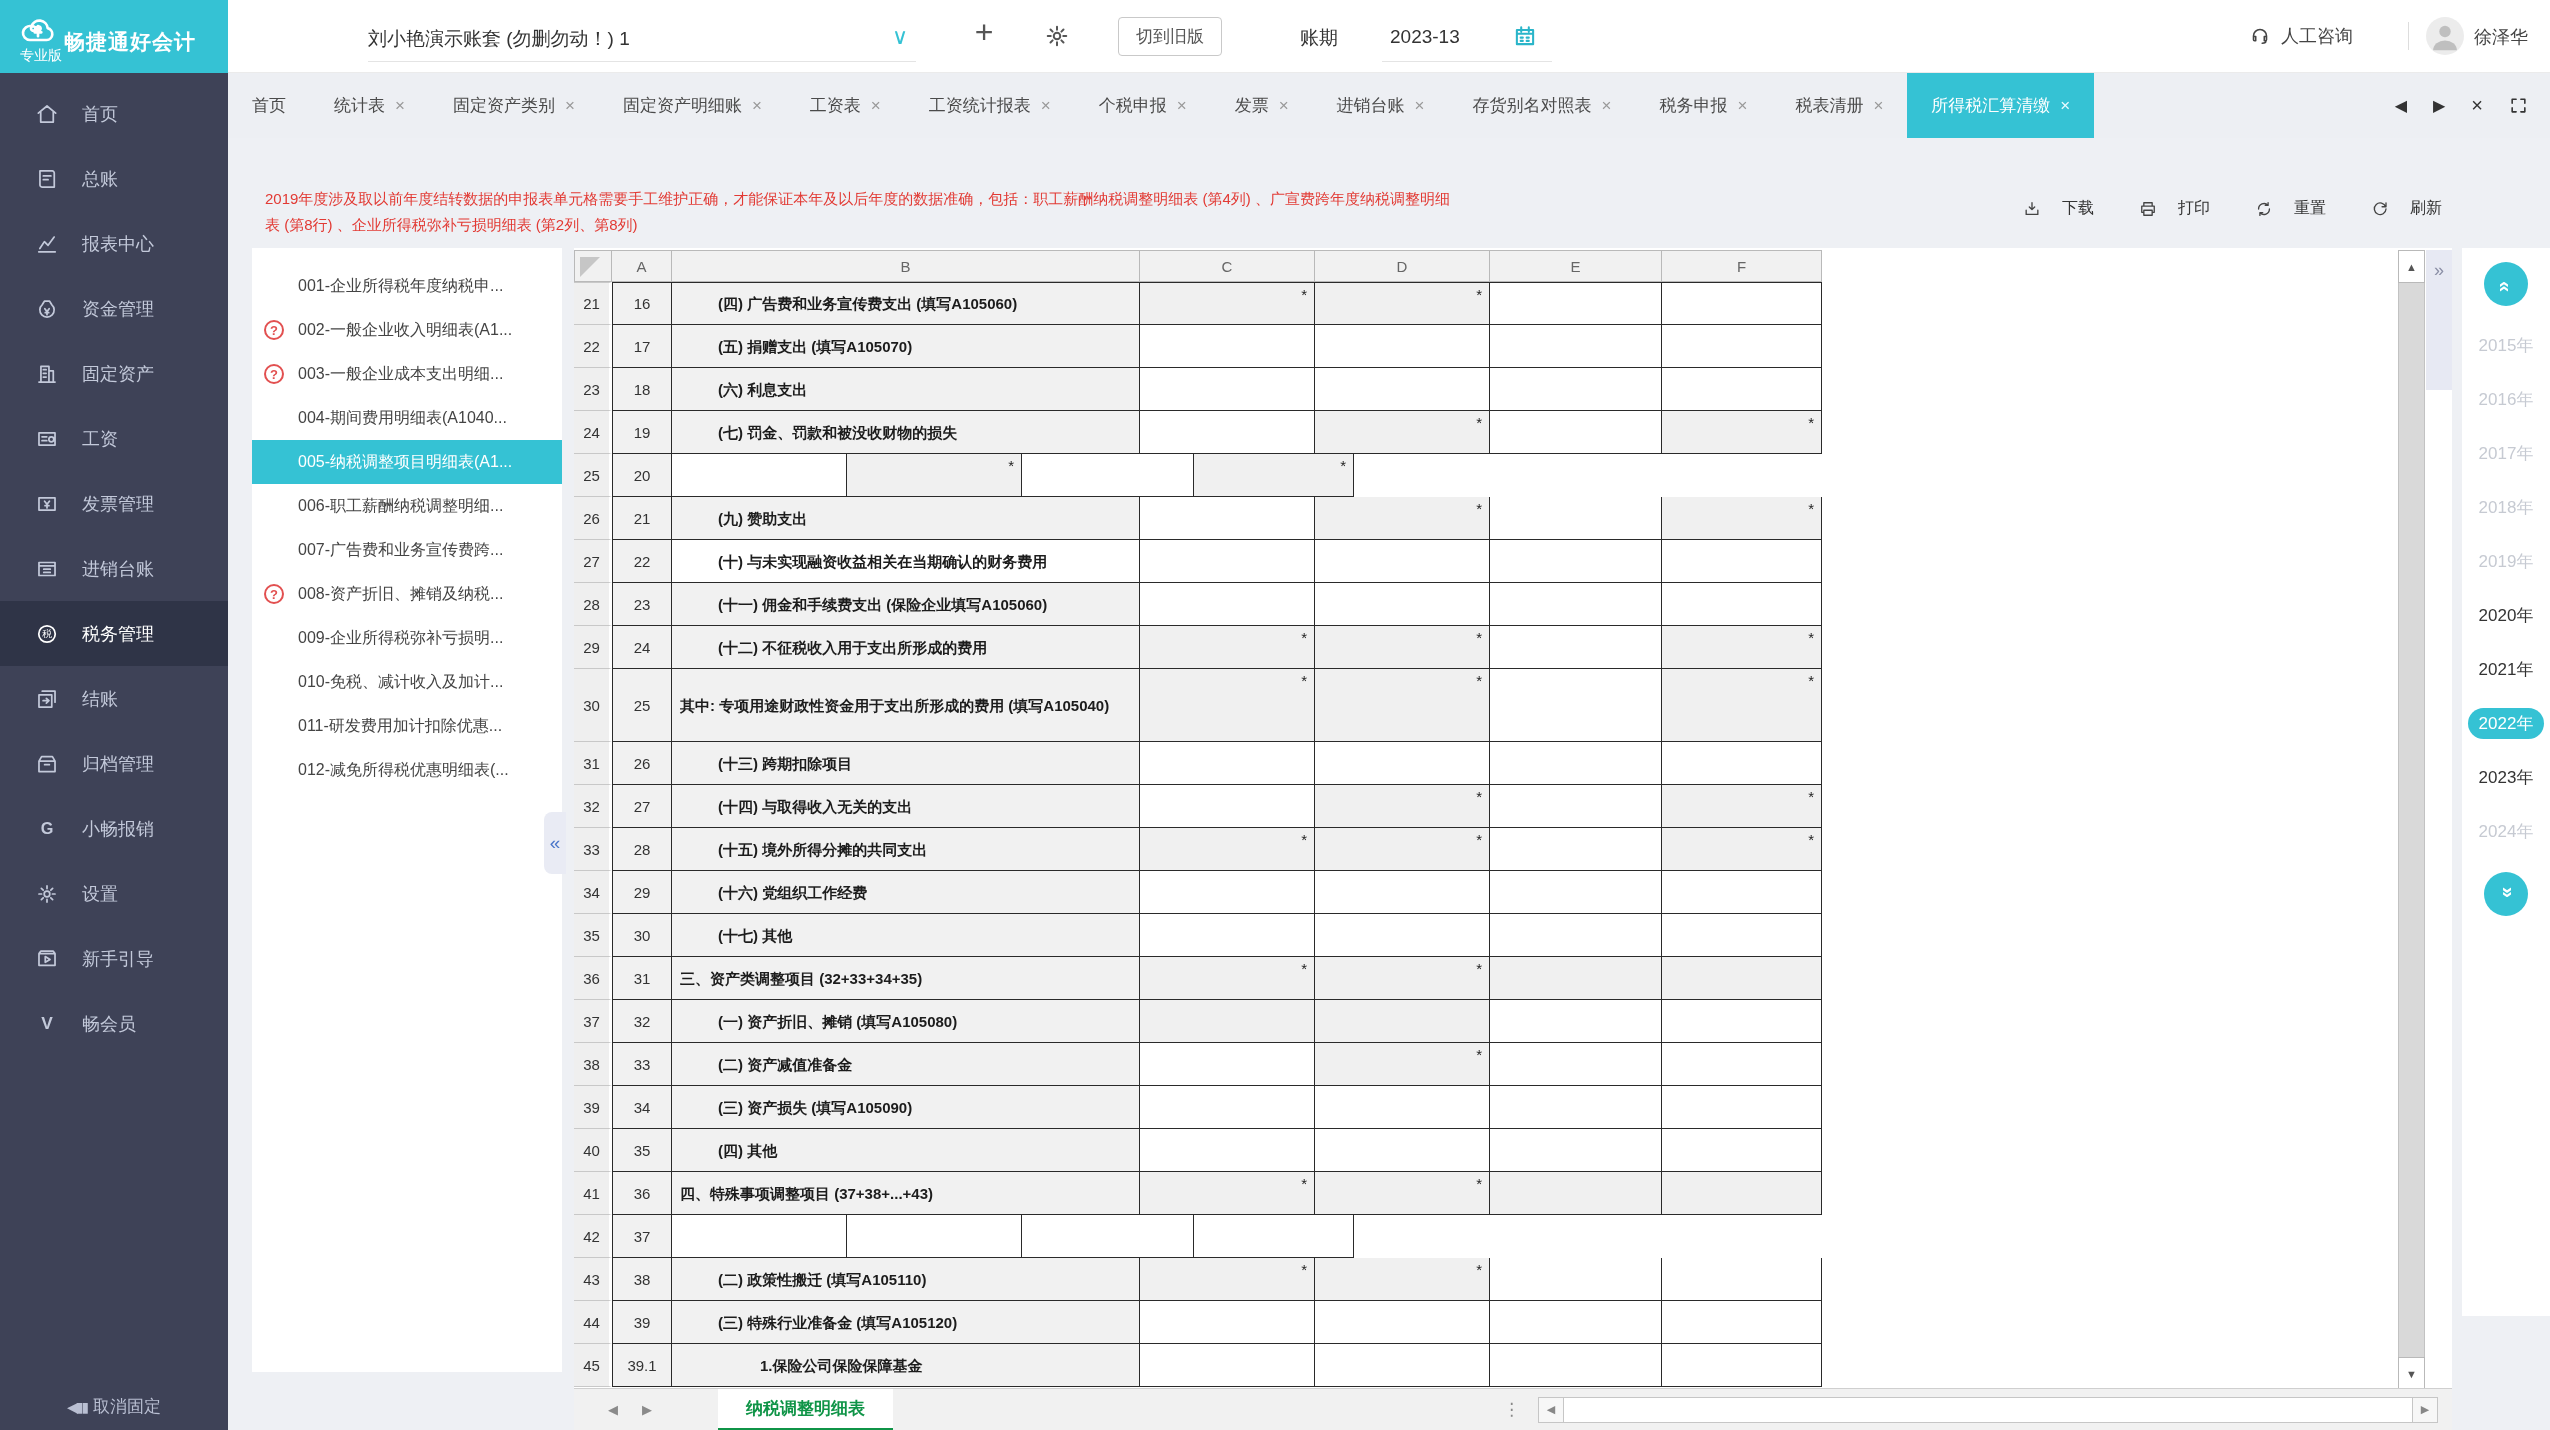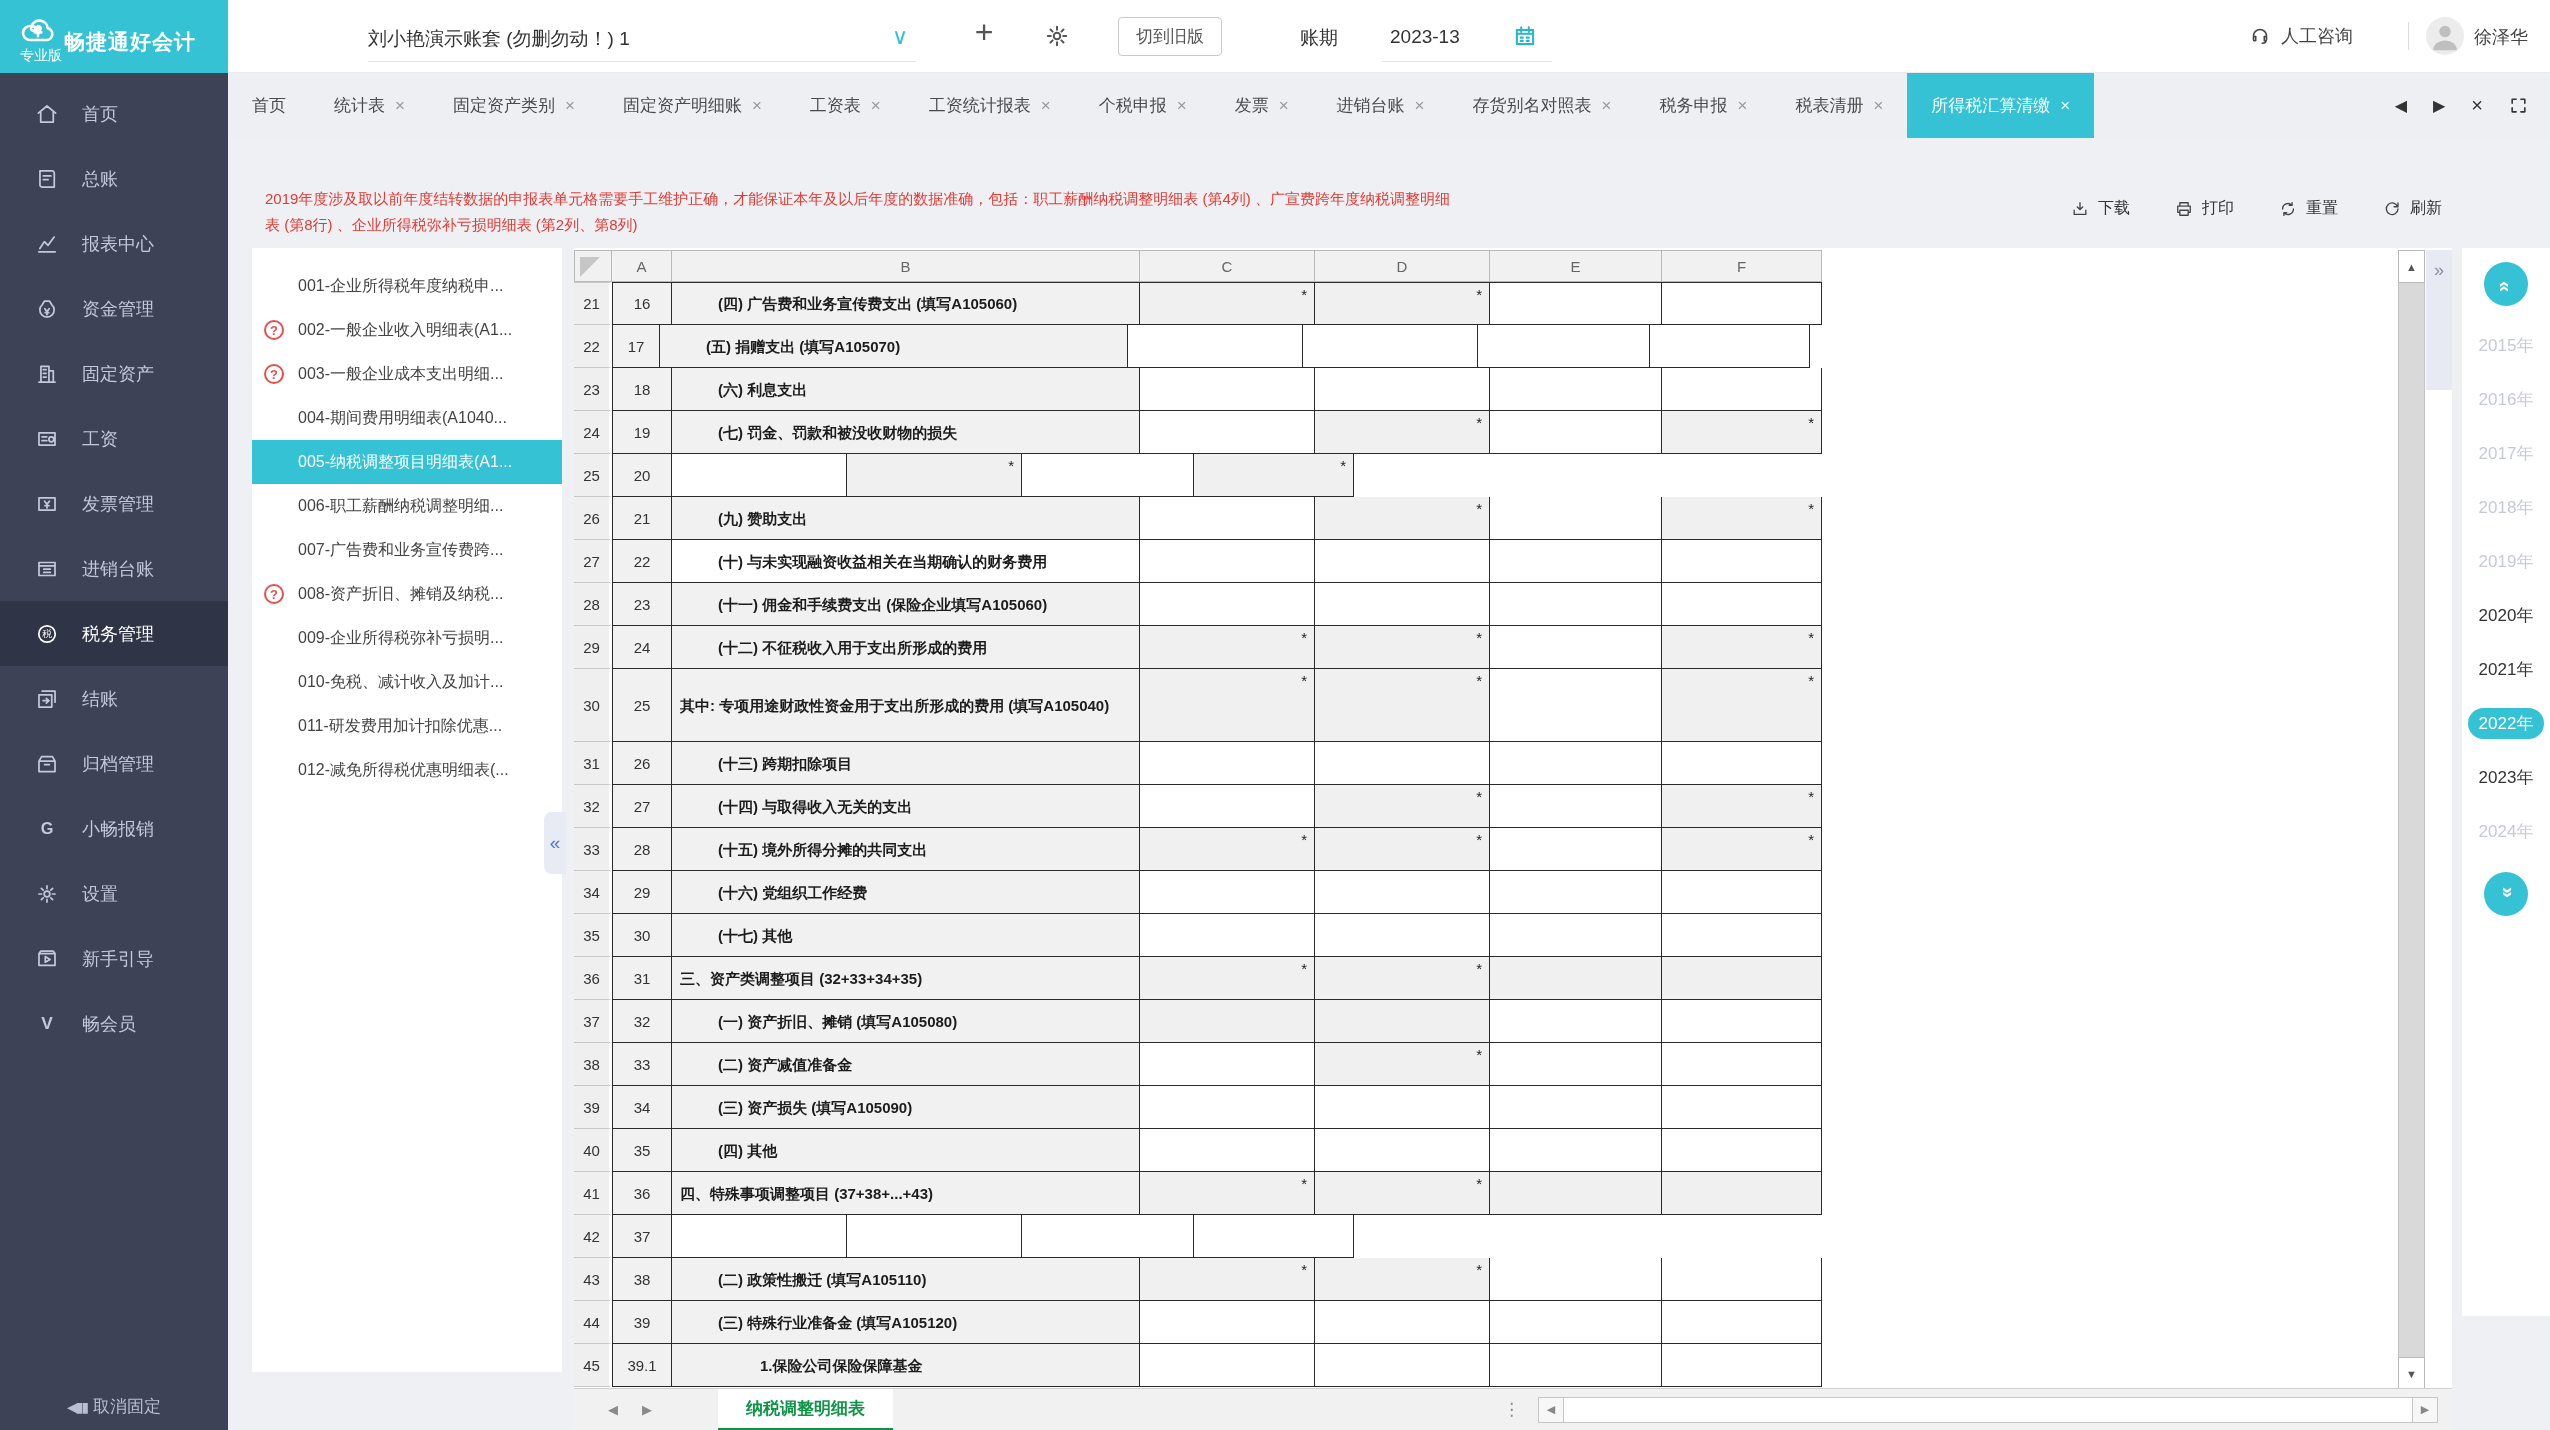--- a/index.html
+++ b/index.html
@@ -51,21 +51,21 @@
   .sb-items{padding-top:8px;}
   .sb-item{height:65px;display:flex;align-items:center;gap:22px;padding-left:34px;color:#c3c9da;font-size:18px;cursor:pointer;}
   .sb-item svg{width:26px;height:26px;}
   .sb-item.active{background:var(--sidebar-active);color:#fff;}
   .unpin{position:absolute;left:0;bottom:12px;width:228px;text-align:center;color:#b9bfd2;font-size:17px;cursor:pointer;}
   .unpin b{font-size:14px;letter-spacing:-2px;margin-right:6px;}
 
   
   .notice{position:absolute;left:265px;top:186px;width:1195px;font-size:15px;line-height:26px;color:var(--warning);}
   .toolbar{position:absolute;right:108px;top:198px;display:flex;gap:44px;}
-  .tb-btn{display:flex;align-items:center;gap:8px;font-size:16px;color:#333;cursor:pointer;}
+  .tb-btn{display:flex;align-items:center;gap:20px;font-size:16px;color:#333;cursor:pointer;}
   .tb-btn svg{width:20px;height:20px;color:#444;}
 
   
   .rpanel{position:absolute;left:252px;top:248px;width:310px;height:1124px;background:#fff;}
   .rp-list{padding-top:16px;}
   .rp-item{height:44px;display:flex;align-items:center;padding-left:46px;font-size:16px;color:#444;cursor:pointer;position:relative;white-space:nowrap;}
   .rp-item .qmark{position:absolute;left:12px;top:12px;width:20px;height:20px;border:2px solid #e25050;border-radius:50%;
                   color:#e25050;font-size:13px;font-weight:bold;display:flex;align-items:center;justify-content:center;}
   .rp-item.selected{background:var(--accent);color:#fff;}
   .collapse-h{position:absolute;left:544px;top:812px;width:22px;height:62px;background:#e9ebf4;border-radius:8px 0 0 8px;
@@ -424,21 +424,21 @@
           <span class="star">*</span>
         </div>
         <div class="g-cell locked" style="width:175px">
           <span class="star">*</span>
         </div>
         <div class="g-cell" style="width:172px"></div>
         <div class="g-cell" style="width:160px"></div>
       </div>
       <div class="g-row">
         <div class="g-cell nc" style="width:38px">22</div>
-        <div class="g-cell ac" style="width:48px">17</div>
+        <div class="g-cell ac" style="width:60px">17</div>
         <div class="g-cell bc i1" style="width:468px">(五) 捐赠支出 (填写A105070)</div>
         <div class="g-cell" style="width:175px"></div>
         <div class="g-cell" style="width:175px"></div>
         <div class="g-cell" style="width:172px"></div>
         <div class="g-cell" style="width:160px"></div>
       </div>
       <div class="g-row">
         <div class="g-cell nc" style="width:38px">23</div>
         <div class="g-cell ac" style="width:60px">18</div>
         <div class="g-cell bc i1" style="width:468px">(六) 利息支出</div>

